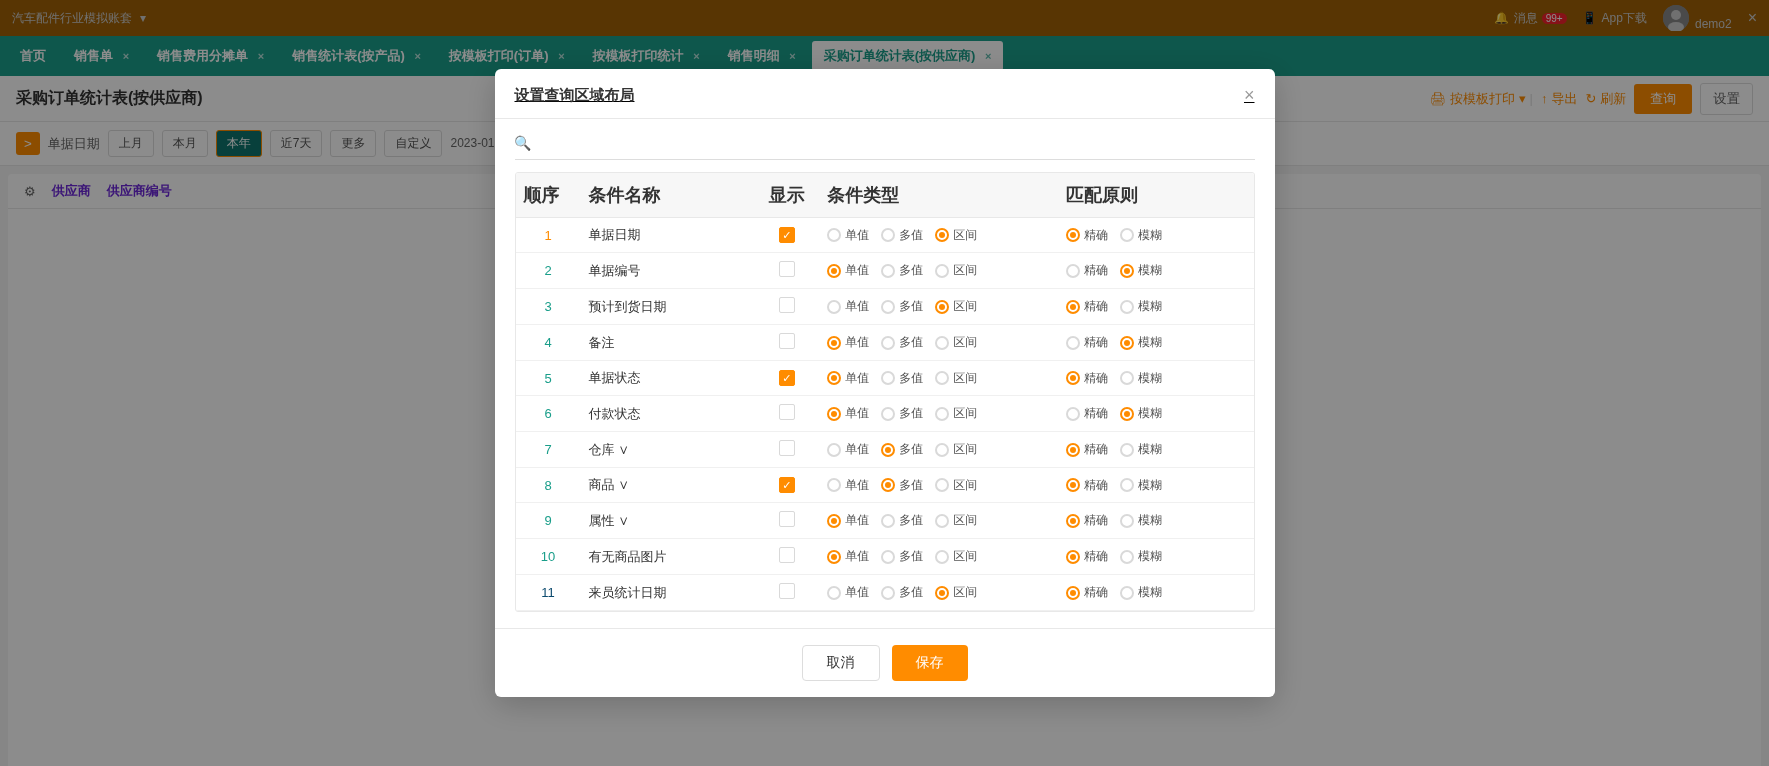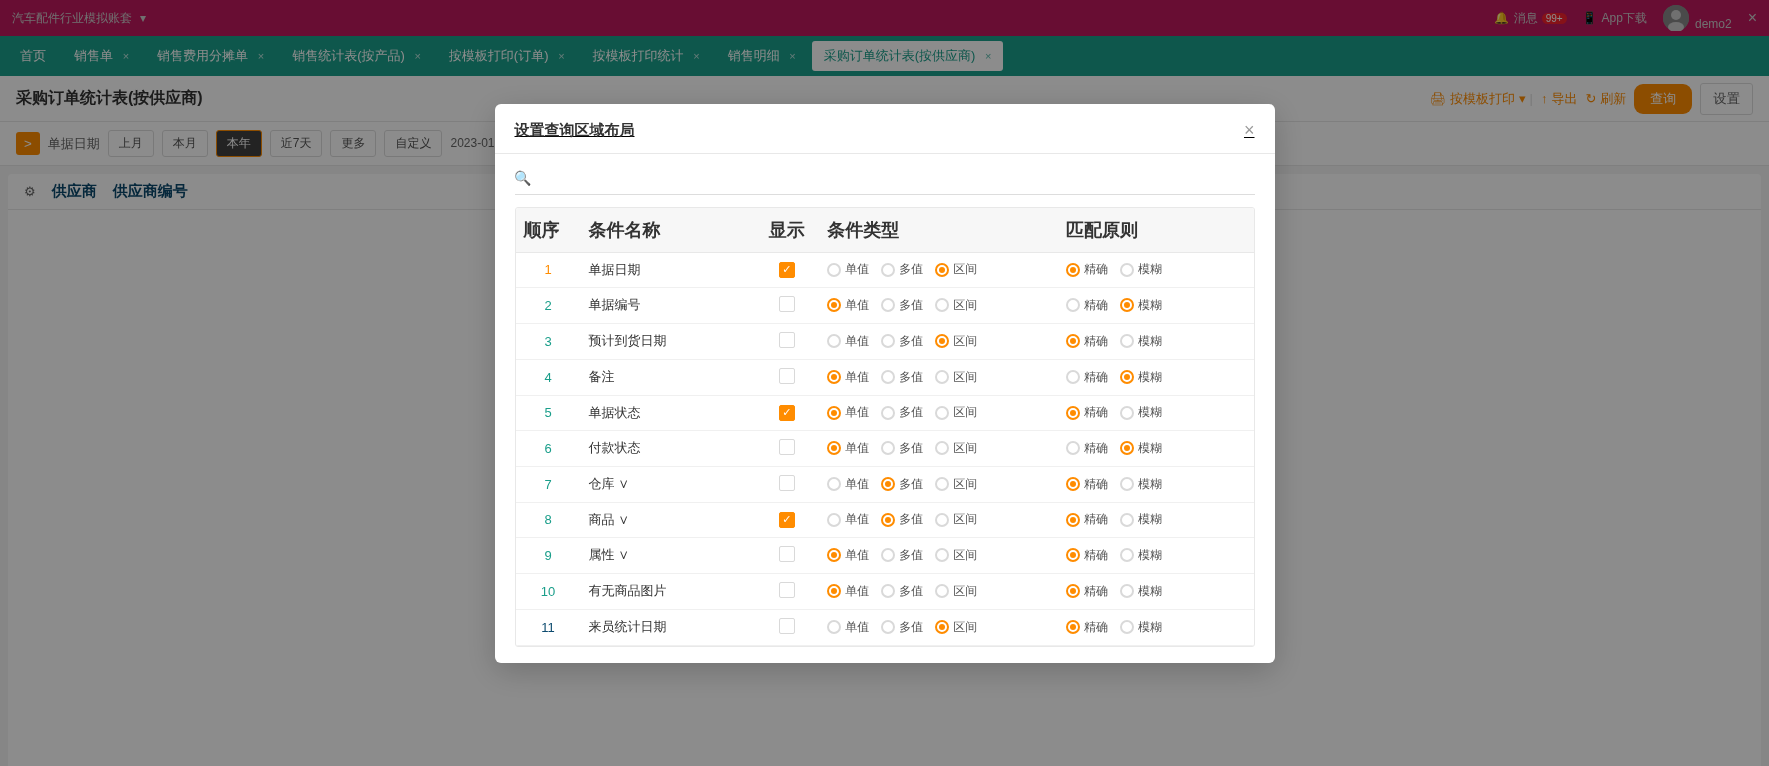--- a/index.html
+++ b/index.html
@@ -1,21 +1,21 @@
 <!DOCTYPE html>
 <html><head>
   <meta charset="utf-8">
   <style>
     * { box-sizing: border-box; margin: 0; padding: 0; }
     body { font-family: 'Microsoft YaHei', Arial, sans-serif; font-size: 13px; background: #f0f0f0; overflow: hidden; }
 
     
     .top-bar {
       height: 36px;
-      background: #be185d;
+      background: #a16207;
       display: flex;
       align-items: center;
       justify-content: space-between;
       padding: 0 12px;
       color: #ccc;
     }
     .top-bar-left { display: flex; align-items: center; gap: 8px; font-size: 12px; }
     .top-bar-right { display: flex; align-items: center; gap: 16px; font-size: 12px; }
     .notification-btn { display: flex; align-items: center; gap: 4px; cursor: pointer; color: #ccc; }
     .badge { background: #f5222d; color: white; border-radius: 8px; padding: 0 4px; font-size: 10px; }
@@ -33,56 +33,57 @@
       padding: 0 8px;
       gap: 4px;
     }
     .nav-tab {
       padding: 6px 12px;
       color: white;
       cursor: pointer;
       border-radius: 3px;
       font-size: 13px;
       white-space: nowrap;
+      font-weight: bold;
     }
     .nav-tab.active { background: white; color: #1a9e8a; }
     .nav-tab .close-tab { margin-left: 6px; font-size: 11px; opacity: 0.7; }
 
     
     .page-header {
       height: 46px;
       background: white;
       display: flex;
       align-items: center;
       justify-content: space-between;
       padding: 0 16px;
       border-bottom: 1px solid #e8e8e8;
     }
     .page-title { font-size: 16px; font-weight: bold; color: #333; }
     .page-actions { display: flex; align-items: center; gap: 8px; }
     .btn-print { display: flex; align-items: center; gap: 4px; color: #ff8c00; cursor: pointer; font-size: 13px; }
     .btn-export { display: flex; align-items: center; gap: 4px; color: #ff8c00; cursor: pointer; font-size: 13px; }
     .btn-refresh { display: flex; align-items: center; gap: 4px; color: #ff8c00; cursor: pointer; font-size: 13px; }
-    .btn-action { padding: 6px 16px; border: none; border-radius: 9px; cursor: pointer; font-size: 13px; }
+    .btn-action { padding: 6px 16px; border: none; border-radius: 3px; cursor: pointer; font-size: 13px; }
     .btn-primary { background: #ff8c00; color: white; }
     .btn-settings { background: white; border: 1px solid #ddd; color: #666; padding: 6px 12px; border-radius: 3px; cursor: pointer; }
 
     
     .filter-bar {
       background: white;
       padding: 8px 16px;
       display: flex;
       align-items: center;
       gap: 8px;
       border-bottom: 1px solid #e8e8e8;
     }
     .filter-toggle { background: #ff8c00; color: white; border: none; padding: 4px 8px; border-radius: 3px; cursor: pointer; }
     .filter-label { color: #666; font-size: 13px; }
     .date-range-btn { padding: 4px 10px; border: 1px solid #ddd; border-radius: 3px; cursor: pointer; font-size: 12px; color: #555; background: white; }
-    .date-range-btn.active { background: #404040; color: white; border-color: #ff8c00; }
+    .date-range-btn.active { background: #0f766e; color: white; border-color: #ff8c00; }
     .date-range-text { color: #666; font-size: 12px; }
 
     
     .content-area {
       background: #f5f5f5;
       padding: 8px;
       height: calc(100vh - 122px);
     }
     .content-inner {
       background: white;
@@ -92,21 +93,21 @@
       flex-direction: column;
     }
     .table-header {
       display: flex;
       align-items: center;
       padding: 8px 16px;
       border-bottom: 1px solid #e8e8e8;
       gap: 16px;
     }
     .gear-icon { color: #666; cursor: pointer; }
-    .col-header { color: #0c4a6e; font-size: 15px; font-weight: 600; }
+    .col-header { color: #6d28d9; font-size: 13px; font-weight: 600; }
 
     
     .overlay {
       position: fixed;
       top: 0; left: 0; right: 0; bottom: 0;
       background: rgba(0,0,0,0.45);
       z-index: 100;
       display: flex;
       align-items: center;
       justify-content: center;
@@ -825,14 +826,18 @@
       <span class="radio-label">模糊</span>
     </span>
                   </div>
     </td>
   </tr>
             </tbody>
         </table>
       </div>
     </div>
 
+    <div class="modal-footer">
+      <button class="btn-cancel">取消</button>
+      <button class="btn-save">保存</button>
+    </div>
   </div>
 </div>
 
 </body></html>

